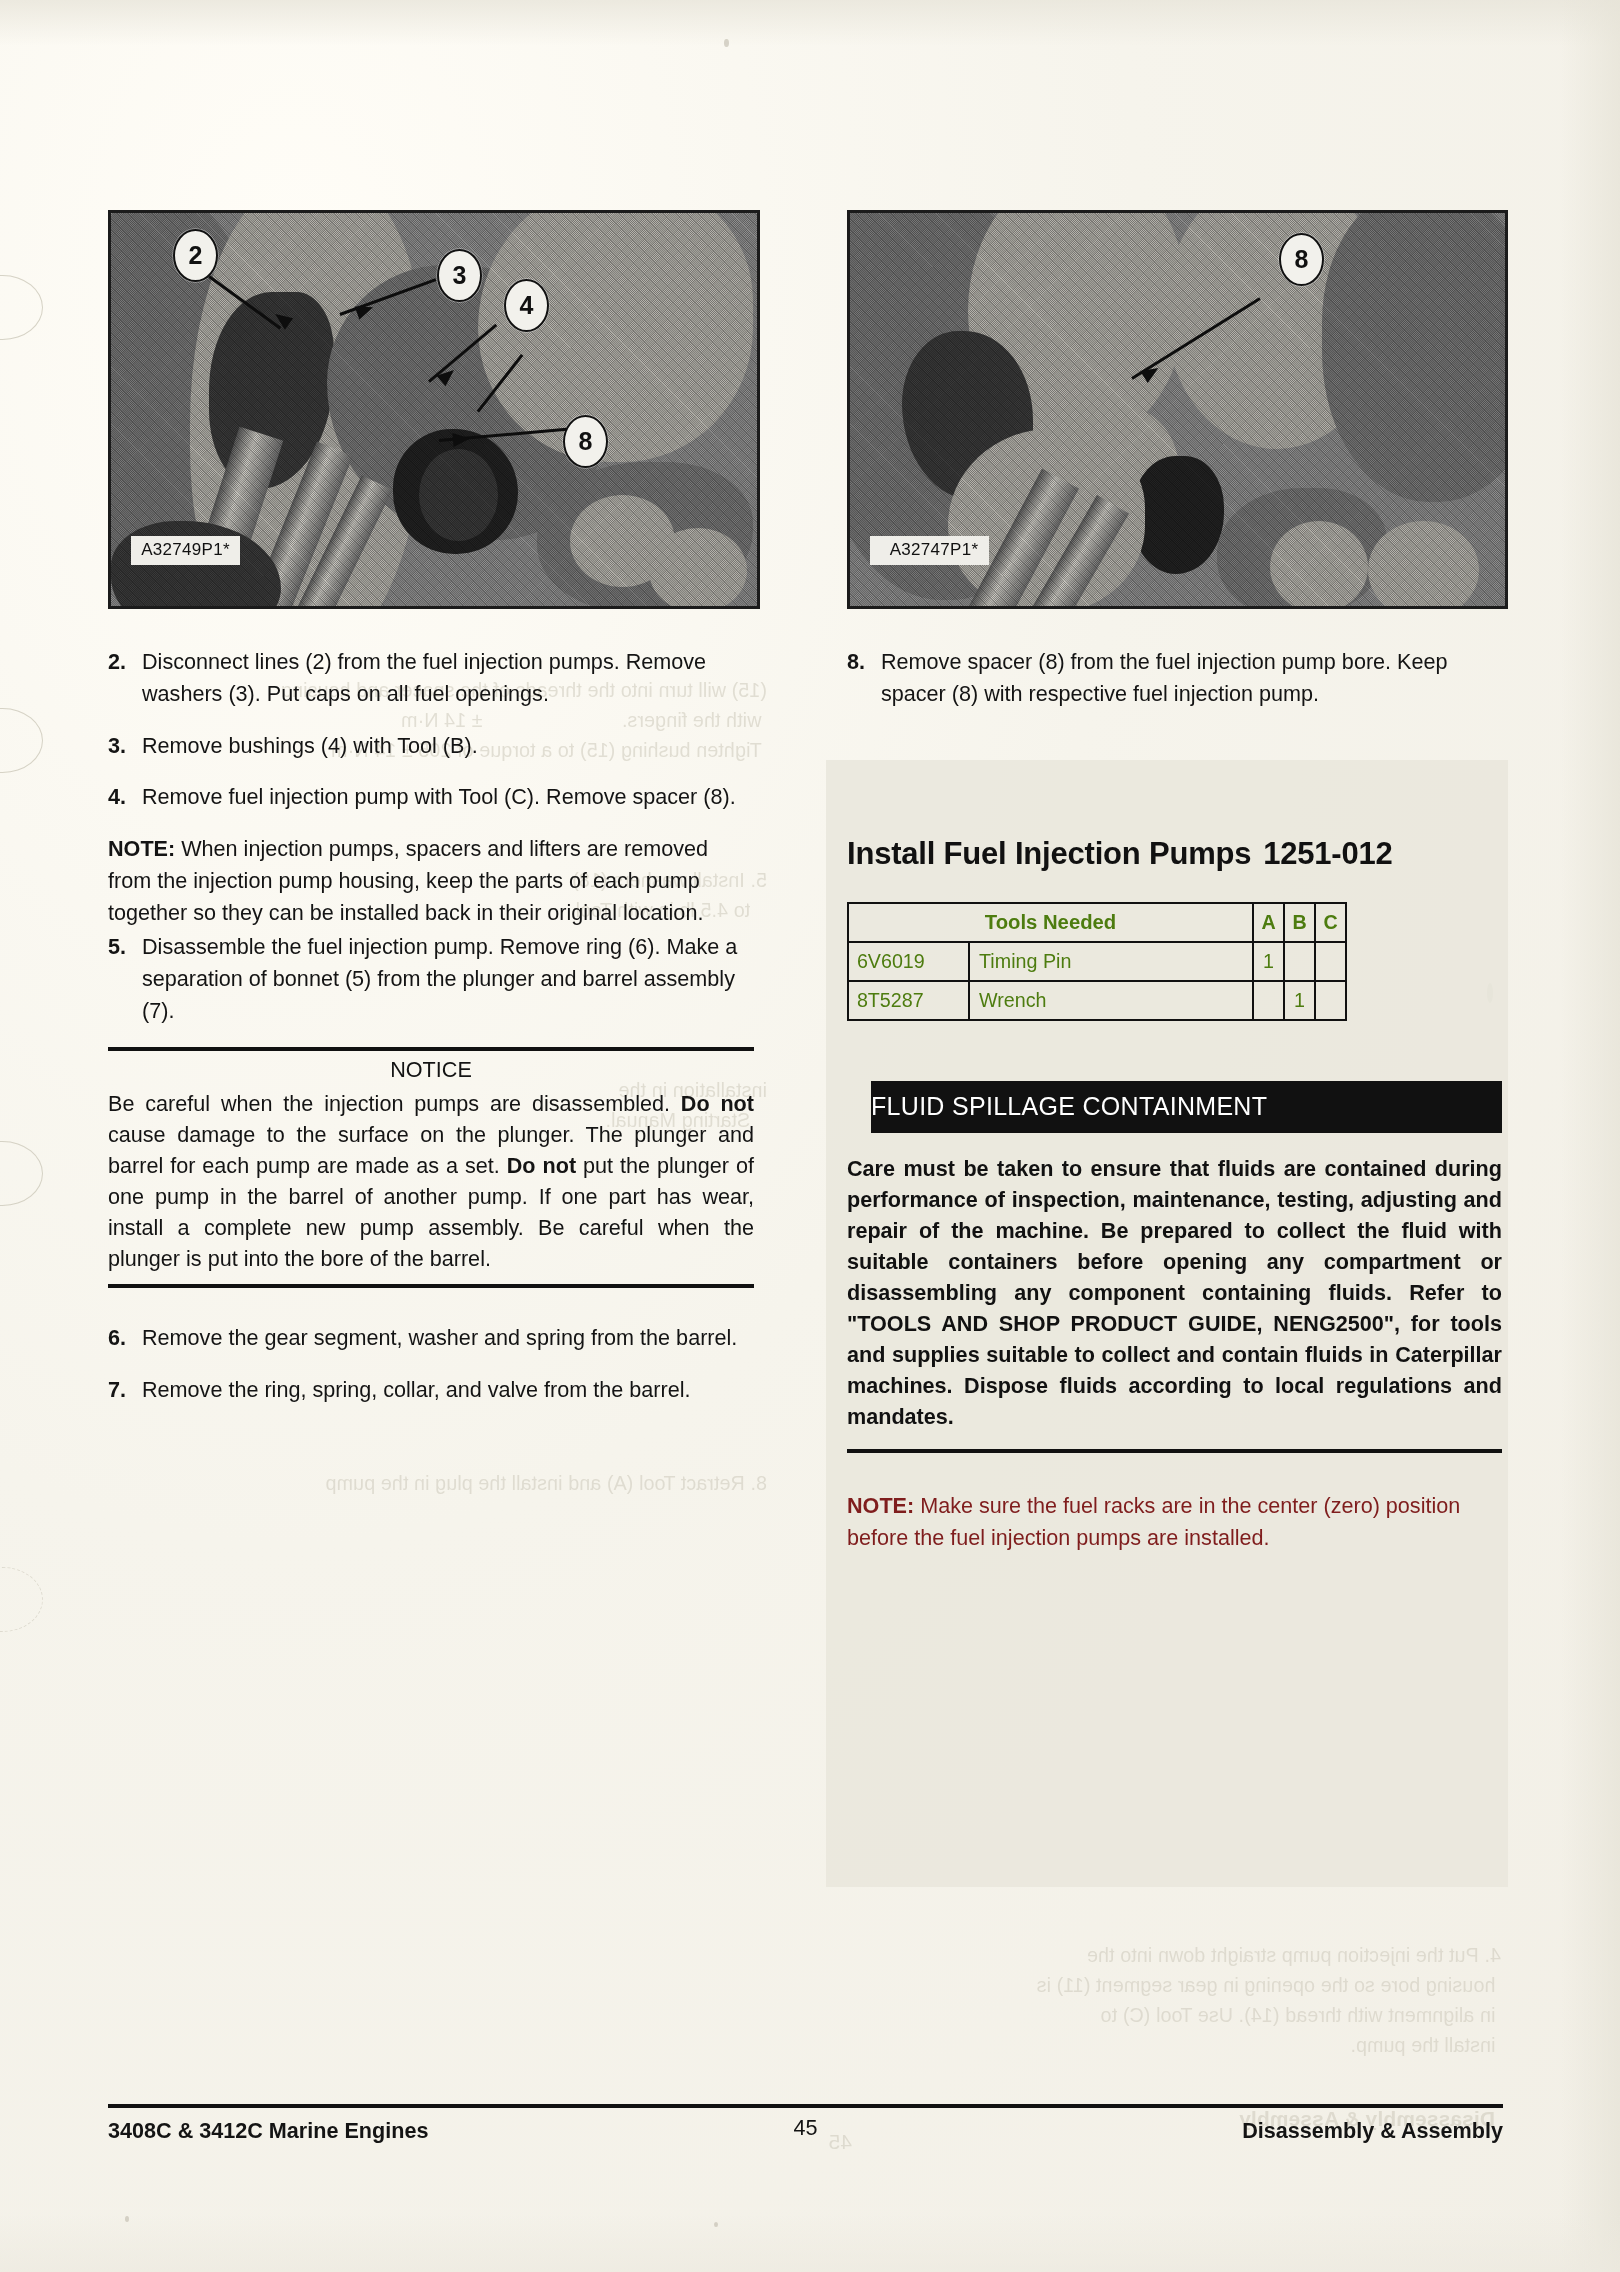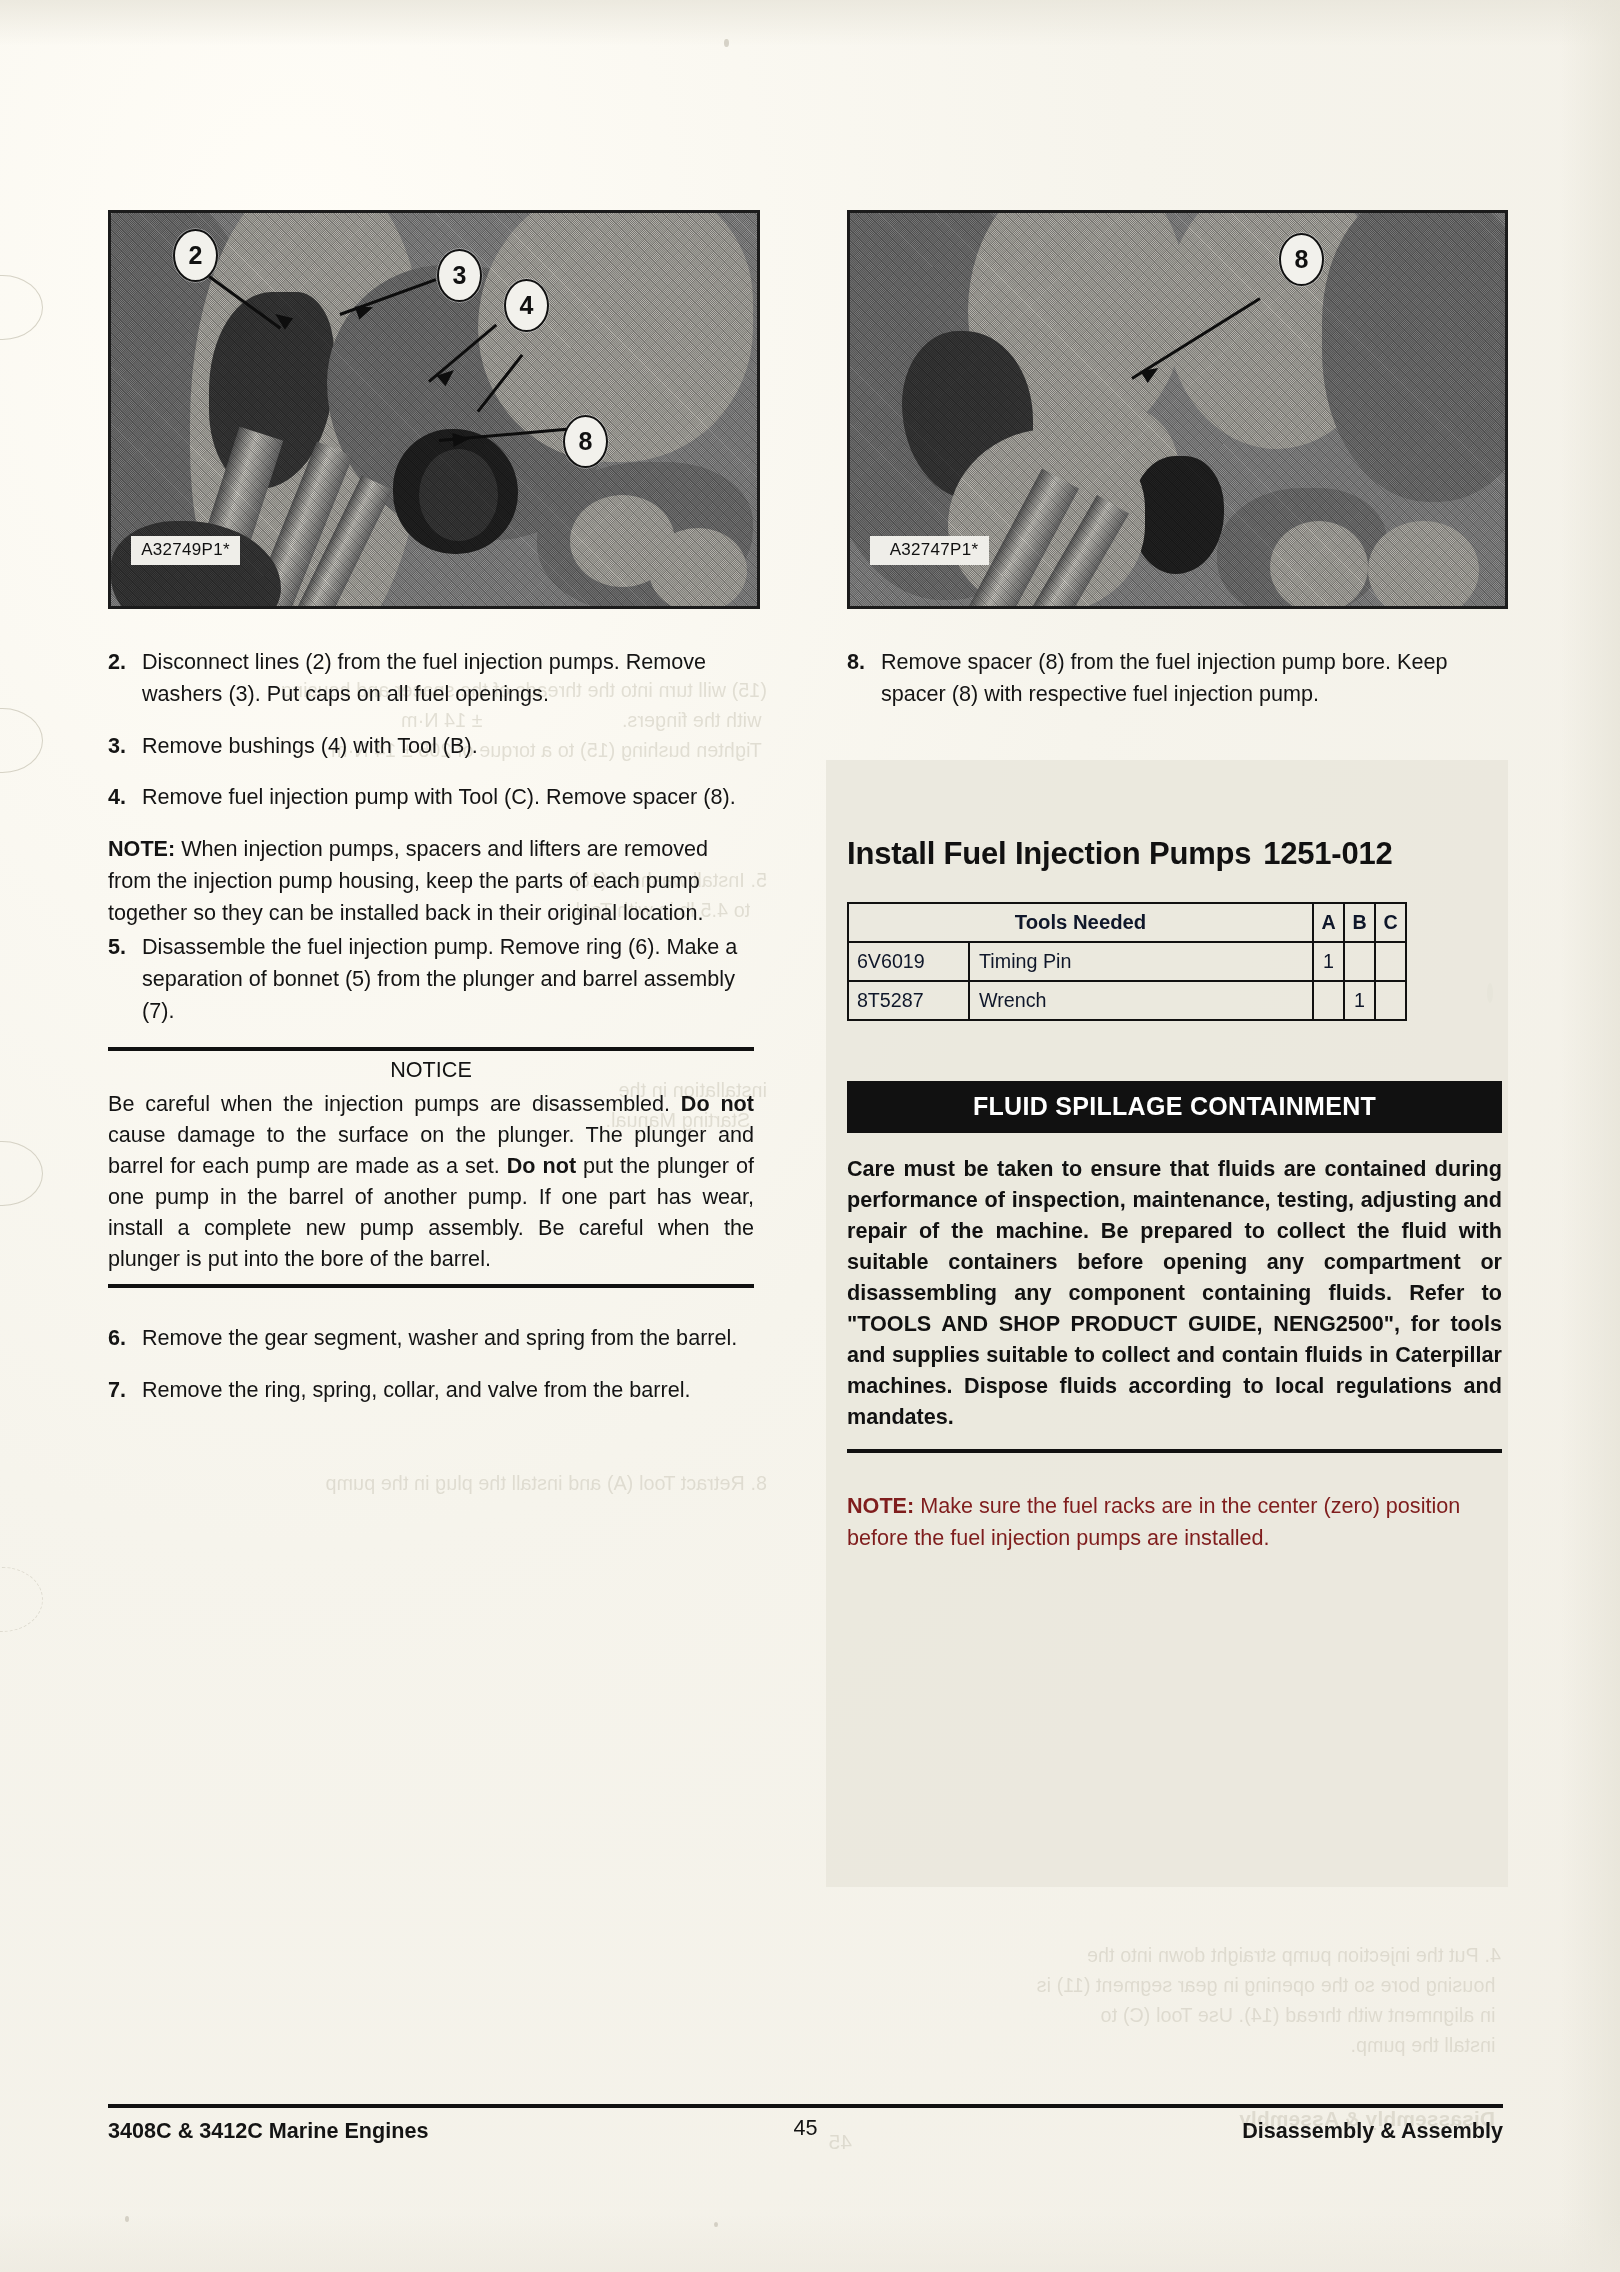--- a/index.html
+++ b/index.html
@@ -103,31 +103,31 @@
   .notice-title{text-align:center;font-size:21.6px;line-height:37px;color:#141414;}
   .notice-body{font-size:21.6px;line-height:31px;color:#141414;text-align:justify;
     padding-bottom:9.2px;}
   .notice-body b{font-weight:bold;}
 
   
   .section-head{font-weight:bold;font-size:31px;line-height:38px;color:#111;
     letter-spacing:-0.2px;margin:0 0 29px 0;}
   .section-head .code{margin-left:11.8px;}
 
-  table.tools{border-collapse:collapse;width:560px;
-    font-size:19.7px;color:#0f172a;background:transparent;}
+  table.tools{border-collapse:collapse;width:500px;
+    font-size:19.7px;color:#4d7c0f;background:transparent;}
   table.tools td,table.tools th{border:2px solid #111;padding:0;}
   table.tools th.hdr{font-weight:bold;font-size:20.3px;text-align:center;height:37px;}
   table.tools td.part{width:111px;padding-left:7.9px;height:37px;white-space:nowrap;}
   table.tools td.desc{padding-left:9.2px;height:37px;}
   table.tools th.abc{width:29px;text-align:center;font-weight:bold;}
   table.tools td.qty{width:29px;text-align:center;}
 
-  .banner{background:#111;color:#fff;font-weight:bold;font-size:25px;
-    text-align:center;letter-spacing:0.3px;padding:11px 0 12.5px 0;margin-top:60px;}
+  .banner{background:#111;color:#fff;font-weight:normal;font-size:25px;
+    text-align:left;letter-spacing:0.3px;padding:11px 0 12.5px 0;margin-top:60px;margin-left:24px;}
   .warn-body{font-weight:bold;font-size:21.6px;line-height:31px;color:#111;
     text-align:justify;margin-top:19.7px;}
   .warn-rule{height:4.6px;background:#111;margin-top:17px;}
   .note-right{font-size:21.6px;line-height:32px;color:#7f1d1d;margin-top:37px;}
 
   
   .footer{position:absolute;left:108px;top:2104px;width:1395px;}
   .footer .line{height:3.9px;background:#111;}
   .footer .row{display:flex;justify-content:space-between;align-items:baseline;
     font-weight:bold;font-size:21.6px;color:#141414;padding-top:10.5px;}

